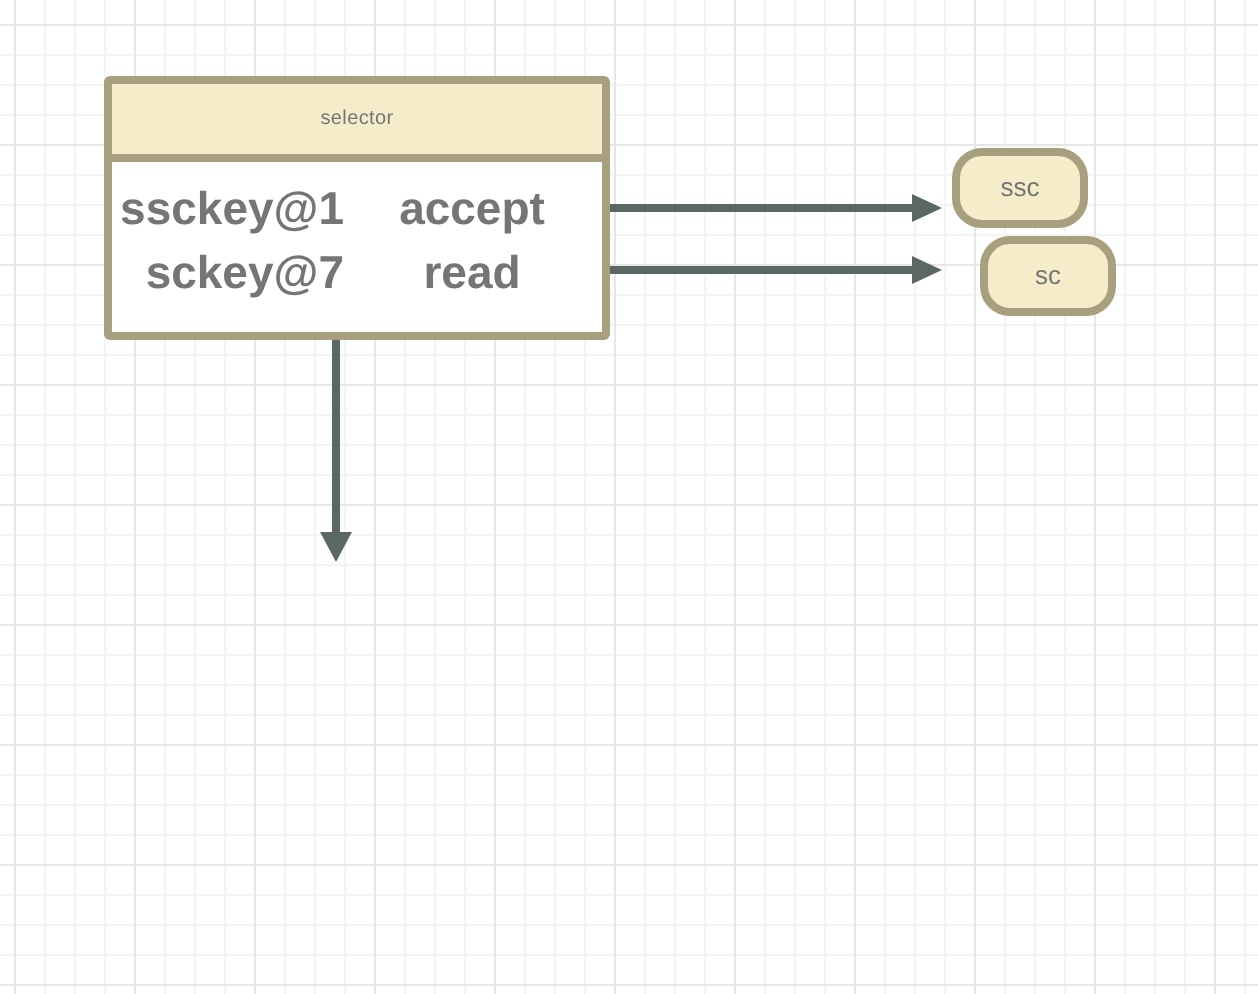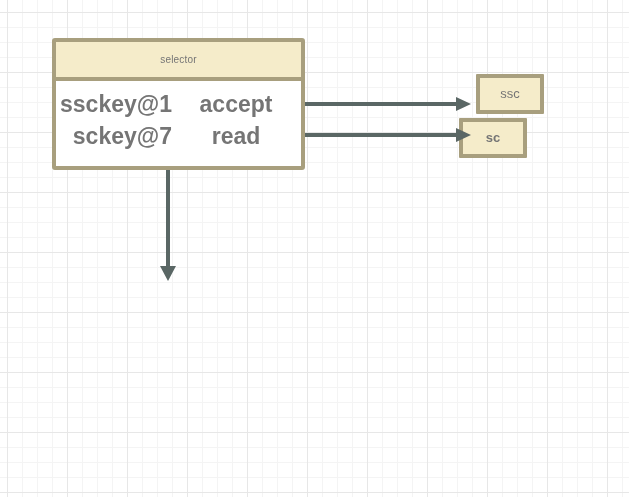--- a/index.html
+++ b/index.html
@@ -48,28 +48,28 @@
   .selectedkeys-node{
     left:51px;top:282px;width:254px;height:174px;
     background:transparent;
   }
   .selectedkeys-body{padding-top:6px;font-size:17px;}
   .cell-item{display:inline-block;width:125px;text-align:right;line-height:32px;}
   .mini-node{
     position:absolute;
     box-sizing:border-box;
     border:4px solid var(--node-border,#a89f7e);
-    border-radius:1px;
+    border-radius:15px;
     background:var(--node-fill,#f5ecca);
     width:68px;height:40px;
     font-size:13px;line-height:32px;text-align:center;
     color:var(--text,#757575);
   }
   .mini-ssc{left:476px;top:74px;}
-  .mini-sc{left:459px;top:118px;font-weight:bold;}
+  .mini-sc{left:490px;top:118px;}
   .edge{position:absolute;}
   .edge-line-h{position:absolute;height:4px;background:var(--arrow,#5a6765);}
   .edge-line-v{position:absolute;width:4px;background:var(--arrow,#5a6765);}
   .head-right{
     position:absolute;width:0;height:0;
     border-top:7px solid transparent;
     border-bottom:7px solid transparent;
     border-left:15px solid var(--arrow,#5a6765);
   }
   .head-down{

